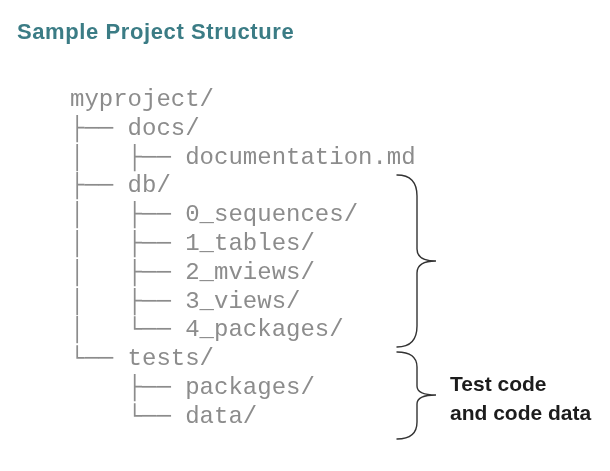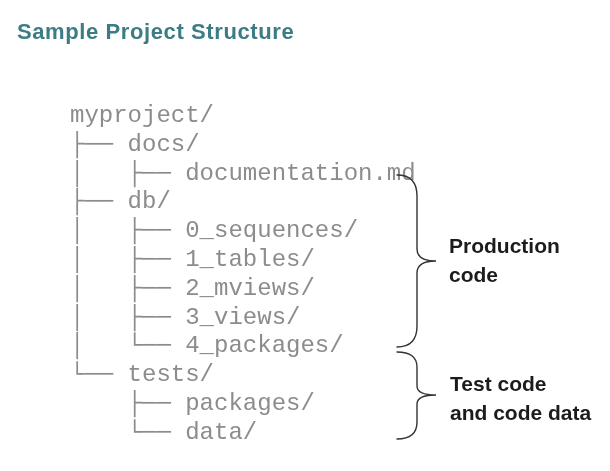--- a/index.html
+++ b/index.html
@@ -25,21 +25,21 @@
     top: 19px;
     font-size: 22px;
     font-weight: 700;
     letter-spacing: 0.6px;
     color: var(--color-accent);
     white-space: nowrap;
   }
   .tree {
     position: absolute;
     left: 70px;
-    top: 102px;
+    top: 86px;
     font-family: "Liberation Mono", "DejaVu Sans Mono", monospace;
     font-size: 24px;
     font-weight: 400;
     line-height: 28.8px;
     color: var(--color-tree);
     white-space: pre;
   }
   .brace {
     position: absolute;
     overflow: visible;
@@ -81,24 +81,20 @@
 │   ├── 3_views/
 │   └── 4_packages/
 └── tests/
     ├── packages/
     └── data/</pre>
 
   <svg class="brace brace-production" width="52" height="184" viewBox="0 0 52 184" aria-hidden="true">
     <path d="M 7 5 Q 27 5 27 26 L 27 79 Q 27 91 46 91 Q 27 91 27 103 L 27 156 Q 27 177 7 177"></path>
   </svg>
 
-  <div class="annotation annotation-production">
-    <span>Production</span>
-    <span>code</span>
-  </div>
 
   <svg class="brace brace-test" width="52" height="98" viewBox="0 0 52 98" aria-hidden="true">
     <path d="M 7 5 Q 27 5 27 20 L 27 39 Q 27 48 46 48 Q 27 48 27 57 L 27 75 Q 27 92 7 92"></path>
   </svg>
 
   <div class="annotation annotation-test">
     <span>Test code</span>
     <span>and code data</span>
   </div>
 

